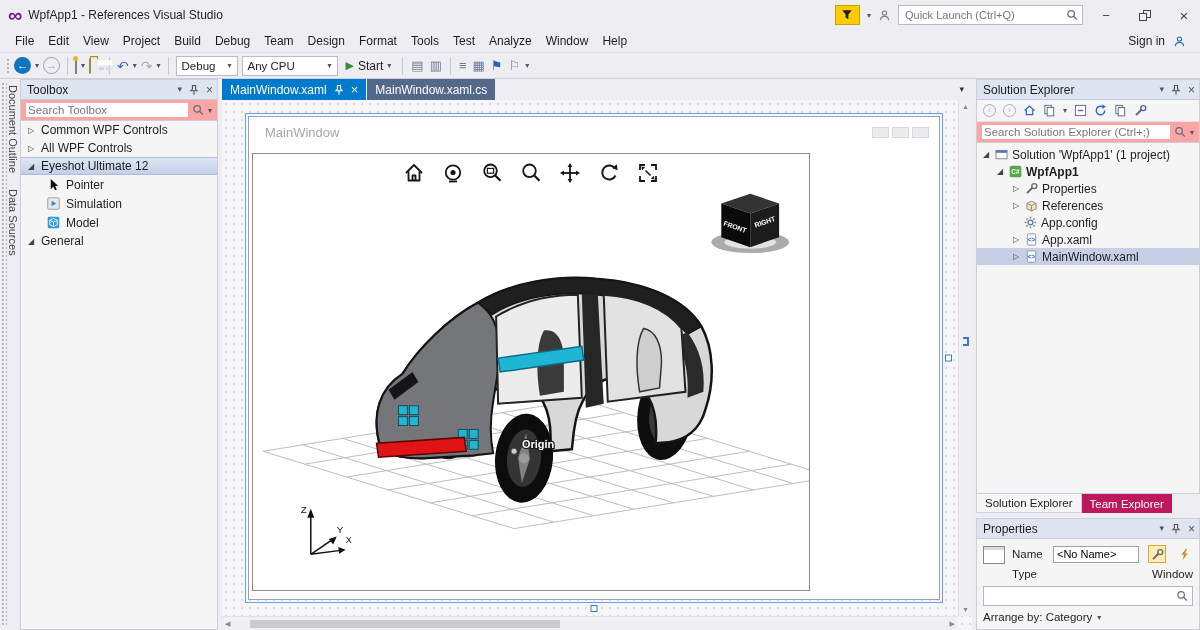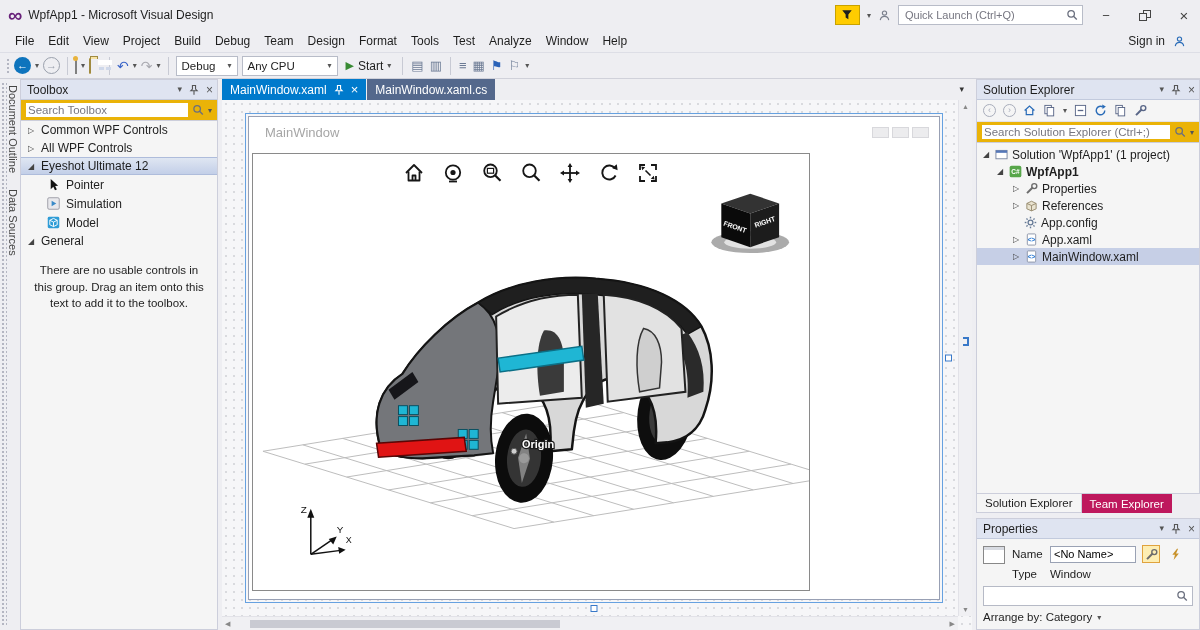--- a/index.html
+++ b/index.html
@@ -60,21 +60,21 @@
   .grip-v { width:6px; margin:3px 0 3px 1px; background-image:radial-gradient(#b4b6c2 1px, transparent 1.1px); background-size:4px 4px; }
   .vtabs { display:flex; flex-direction:column; gap:16px; padding-top:6px; }
   .vtab { writing-mode:vertical-rl; font-size:11px; color:#444; line-height:12px; }
 
   
   .panel-head { height:20px; background:#dfe4f1; border-bottom:1px solid #c2cadd; display:flex; align-items:center; padding:0 4px 0 6px; flex:0 0 auto; }
   .ph-icons { margin-left:auto; display:flex; align-items:center; gap:6px; color:#555; }
   .ic14 { width:13px; height:13px; display:block; }
   .ic12 { width:12px; height:12px; display:block; }
   .xglyph { font-size:12px; line-height:1; color:#555; }
-  .searchbox { height:21px; background:#eab308; border-bottom:1px solid #cccedb; display:flex; align-items:center; padding:0 5px; gap:4px; flex:0 0 auto; }
+  .searchbox { height:21px; background:#fca5a5; border-bottom:1px solid #cccedb; display:flex; align-items:center; padding:0 5px; gap:4px; flex:0 0 auto; }
   .searchbox input { flex:1; border:0; outline:0; font-size:11.5px; font-family:inherit; min-width:0; }
   .searchbox .sic { color:#6a6f7e; display:flex; }
 
   
   .toolbox { width:198px; background:#f5f5f5; border:1px solid #cccedb; display:flex; flex-direction:column; }
   .tb-group { height:18px; display:flex; align-items:center; gap:5px; padding:0 5px; }
   .exp { width:10px; font-size:8px; color:#444; text-align:center; }
   .tb-group.sel { background:linear-gradient(#dfe6f2,#c3cfe8); border-top:1px solid #aebcdb; border-bottom:1px solid #aebcdb; }
   .tb-item { height:19px; display:flex; align-items:center; gap:6px; padding-left:26px; }
   .tb-empty { padding:12px 12px; text-align:center; font-size:11.5px; line-height:1.45; }
@@ -123,21 +123,21 @@
   .paneltabs { height:19px; display:flex; align-items:stretch; flex:0 0 auto; }
   .ptab { display:flex; align-items:center; padding:0 8px; font-size:11.5px; }
   .ptab.active { background:#f5f5f5; border:1px solid #cccedb; border-top:0; }
   .ptab.dark { background:#be185d; color:#fff; }
   .hsplit { height:5px; }
   .panel.props { height:112px; border:1px solid #cccedb; background:#f5f5f5; display:flex; flex-direction:column; flex:0 0 auto; }
   .props-body { flex:1; padding:5px 6px 3px; display:flex; flex-direction:column; gap:2px; font-size:11.5px; }
   .prow1 { display:flex; gap:7px; }
   .win-glyph { width:22px; height:18px; border:1px solid #888; background:#fff; box-shadow:inset 0 3px 0 #d8dbe2; margin-top:2px; flex:0 0 auto; }
   .pcol { flex:1; display:flex; flex-direction:column; }
-  .pr { display:flex; align-items:center; gap:6px; height:20px; }
+  .pr { display:flex; align-items:center; gap:6px; height:20px;justify-content:space-between; }
   .plabel { width:32px; }
   .pname { width:86px; height:17px; border:1px solid #9aa2b4; font-size:11px; padding:0 3px; font-family:inherit; }
   .pbtn { width:18px; height:18px; display:flex; align-items:center; justify-content:center; border:1px solid transparent; color:#6d6d6d; }
   .pbtn.sel { background:#fdeeb3; border-color:#e0a33e; }
   .pfilter { height:20px; background:#fff; border:1px solid #b6bac6; display:flex; align-items:center; padding:0 4px; gap:4px; }
   .pfilter input { flex:1; border:0; outline:0; font-size:11px; font-family:inherit; min-width:0; }
   .parrange { display:flex; align-items:center; gap:5px; padding-top:3px; }
 </style>
 </head>
 <body>
@@ -229,21 +229,21 @@
         <rect x="2" y="1.5" width="7" height="9" fill="#fff" stroke="currentColor"></rect>
         <rect x="4.5" y="3.8" width="7" height="9" fill="#fff" stroke="currentColor"></rect>
       </symbol>
   </defs>
 </svg>
 
 <div class="app">
 
   <div class="titlebar">
     <span class="vslogo">∞</span>
-    <span class="apptitle">WpfApp1 - Microsoft Visual Design</span>
+    <span class="apptitle">WpfApp1 - References Visual Studio</span>
     <div class="tb-right">
       <span class="fb-btn">
           <svg class="ic12">
             <use href="#sym-funnel"></use>
           </svg>
         </span>
       <span class="caret">▾</span>
       <span class="persico">
           <svg class="ic14">
             <use href="#sym-person"></use>
@@ -390,21 +390,20 @@
         <div class="tb-item">
           <svg class="ic14">
               <use href="#sym-model"></use>
             </svg>
           <span>Model</span>
         </div>
         <div class="tb-group">
           <span class="exp">◢</span>
           <span>General</span>
         </div>
-        <div class="tb-empty">There are no usable controls in this group. Drag an item onto this text to add it to the toolbox.</div>
       </div>
     </div>
 
     <div class="vsplit"></div>
 
     <div class="editor">
       <div class="tabstrip">
         <div class="dtab active">
           <span>MainWindow.xaml</span>
           <svg class="ic12" style="color:#fff">

